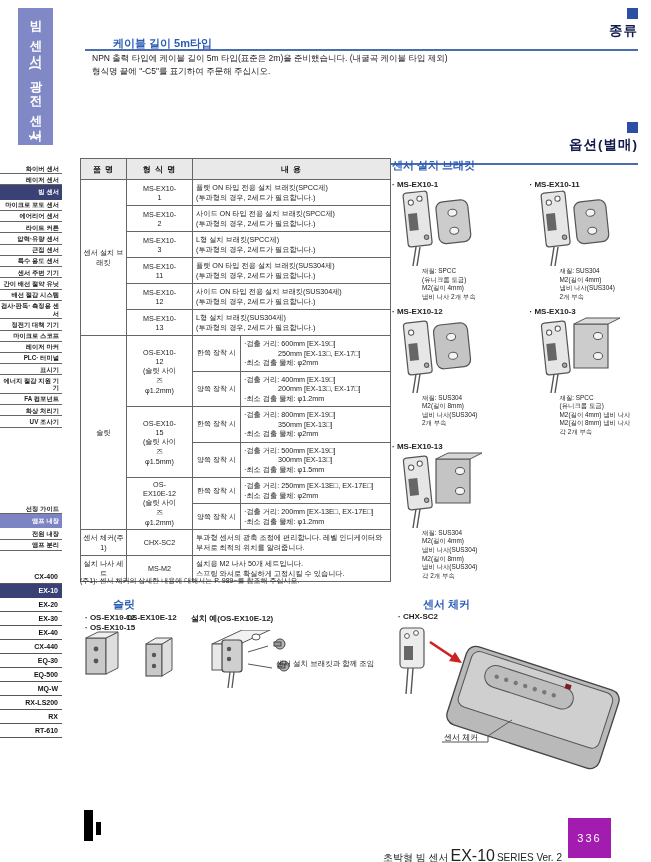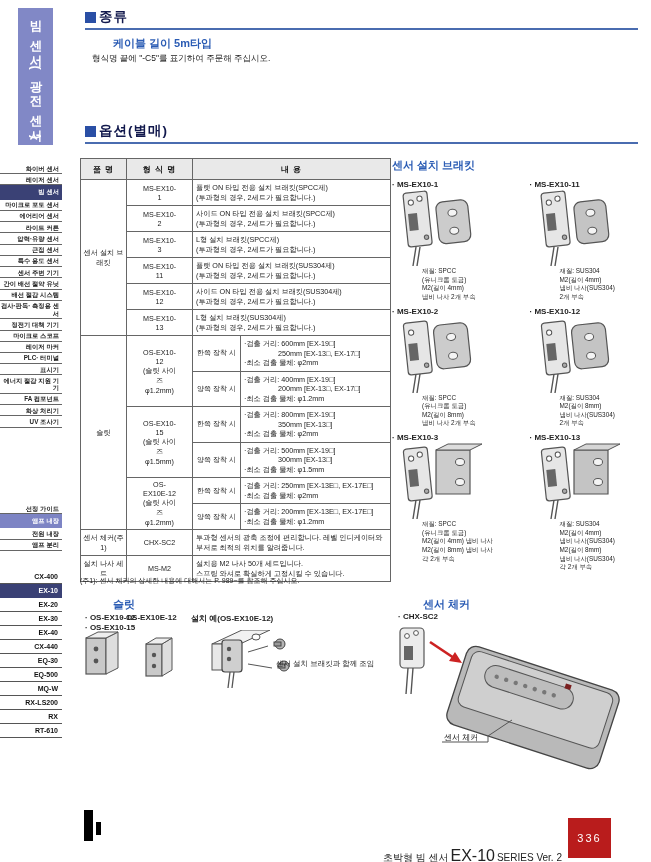--- a/index.html
+++ b/index.html
@@ -32,22 +32,22 @@
   .nav-item.active2{background:#7d84c4;color:#fff;border-bottom-color:#7d84c4;padding-top:3px;padding-bottom:3px;}
   .model-item{
     font-size:7px;font-weight:bold;color:#111;text-align:right;
     padding:3px 4px 3px 0;border-bottom:1.5px solid #555;cursor:pointer;
   }
   .model-item.active{background:#3a4175;color:#fff;border-bottom-color:#3a4175;}
 
   
   .sec-head{
     position:absolute;left:85px;width:553px;
-    display:flex;align-items:center;gap:3px;
-    border-bottom:2px solid #4a6cb0;padding-bottom:2px;
+    display:flex;align-items:flex-end;gap:3px;
+    border-bottom:2px solid #4a6cb0;padding-bottom:9px;flex-direction:column;
   }
   .sec-head .sq{width:11px;height:11px;background:#2a4fa5;flex:0 0 auto;}
   .sec-head .t{font-size:13.5px;font-weight:bold;color:#12194d;letter-spacing:1px;}
   .blue-sub{position:absolute;color:#2b5cb4;font-weight:bold;font-size:11px;margin-left:28px;}
   .body-text{position:absolute;left:92px;top:52px;font-size:8.5px;line-height:1.5;color:#1a1a1a;}
 
   
   table.opt{
     position:absolute;left:80px;top:158px;width:311px;
     border-collapse:collapse;table-layout:fixed;
@@ -81,21 +81,21 @@
   
   .footer-text{
     position:absolute;left:300px;top:828px;width:262px;
     display:flex;justify-content:flex-end;align-items:baseline;gap:2px;white-space:nowrap;
   }
   .f-small{font-size:10px;color:#222;}
   .f-big{font-size:16px;color:#222;}
   .f-mid{font-size:10px;color:#222;margin-top:24px;}
   .page-box{
     position:absolute;left:568px;top:818px;width:43px;height:40px;
-    background:#b91c1c;color:#fff;font-size:11px;letter-spacing:2px;
+    background:#a21caf;color:#fff;font-size:11px;letter-spacing:2px;
     display:flex;align-items:center;justify-content:center;
   }
   .regmark1{position:absolute;left:84px;top:810px;width:9px;height:31px;background:#000;}
   .regmark2{position:absolute;left:96px;top:822px;width:5px;height:13px;background:#000;}
 
   svg .ln{stroke:#555;fill:none;}
 </style>
 </head>
 <body>
 
@@ -147,20 +147,21 @@
   <div class="model-item">RX</div>
   <div class="model-item">RT-610</div>
 </div>
 
 <div class="sec-head" style="top:8px;">
   <span class="sq"></span>
   <span class="t">종류</span>
 </div>
 <div class="blue-sub" style="left:85px;top:36px;">케이블 길이 5m타입</div>
 <div class="body-text">
+  <div>NPN 출력 타입에 케이블 길이 5m 타입(표준은 2m)을 준비했습니다. (내굴곡 케이블 타입 제외)</div>
   <div>형식명 끝에 "-C5"를 표기하여 주문해 주십시오.</div>
 </div>
 
 <div class="sec-head" style="top:122px;">
   <span class="sq"></span>
   <span class="t">옵션(별매)</span>
 </div>
 
 <table class="opt">
   <colgroup>
@@ -308,41 +309,20 @@
             <circle cx="33" cy="49" r="2.2" fill="#aaa" stroke="#555"></circle>
           </g>
         <path class="ln" d="M24 58 L21 77 M28 58 L25 77" stroke-width="1.4"></path>
       </svg>
       <div class="gal-caption pre">재질: SUS304
 M2(길이 4mm)
 냄비 나사(SUS304)
 2개 부속</div>
     </div>
 
-    <div class="gal-item">
-      <div class="gal-model">· MS-EX10-2</div>
-      <svg width="95" height="78" viewBox="0 0 95 78">
-        <g transform="rotate(-6 40 40)">
-            <rect x="44" y="10" width="34" height="44" rx="7" fill="#cccccc" stroke="#555" stroke-width="1.2"></rect>
-            <ellipse cx="61" cy="23" rx="4.5" ry="3.5" fill="#f4f4f4" stroke="#555"></ellipse>
-            <ellipse cx="61" cy="42" rx="4.5" ry="3.5" fill="#f4f4f4" stroke="#555"></ellipse>
-          </g>
-        <g transform="rotate(-6 26 34)">
-            <rect x="14" y="6" width="24" height="52" rx="3" fill="#e6e6e6" stroke="#555" stroke-width="1.2"></rect>
-            <circle cx="21" cy="16" r="2.6" fill="#fff" stroke="#555"></circle>
-            <rect x="17" y="27" width="9" height="17" fill="#666"></rect>
-            <circle cx="33" cy="50" r="2.2" fill="#aaa" stroke="#555"></circle>
-          </g>
-        <path class="ln" d="M24 58 L21 77 M28 58 L25 77" stroke-width="1.4"></path>
-      </svg>
-      <div class="gal-caption pre">재질: SPCC
-(유니크롬 도금)
-M2(길이 8mm)
-냄비 나사 2개 부속</div>
-    </div>
 
     <div class="gal-item">
       <div class="gal-model">· MS-EX10-12</div>
       <svg width="95" height="78" viewBox="0 0 95 78">
         <g transform="rotate(-6 40 40)">
             <rect x="44" y="10" width="34" height="44" rx="7" fill="#c4c4c4" stroke="#555" stroke-width="1.2"></rect>
             <ellipse cx="61" cy="23" rx="4.5" ry="3.5" fill="#f4f4f4" stroke="#555"></ellipse>
             <ellipse cx="61" cy="42" rx="4.5" ry="3.5" fill="#f4f4f4" stroke="#555"></ellipse>
           </g>
         <g transform="rotate(-6 26 34)">

